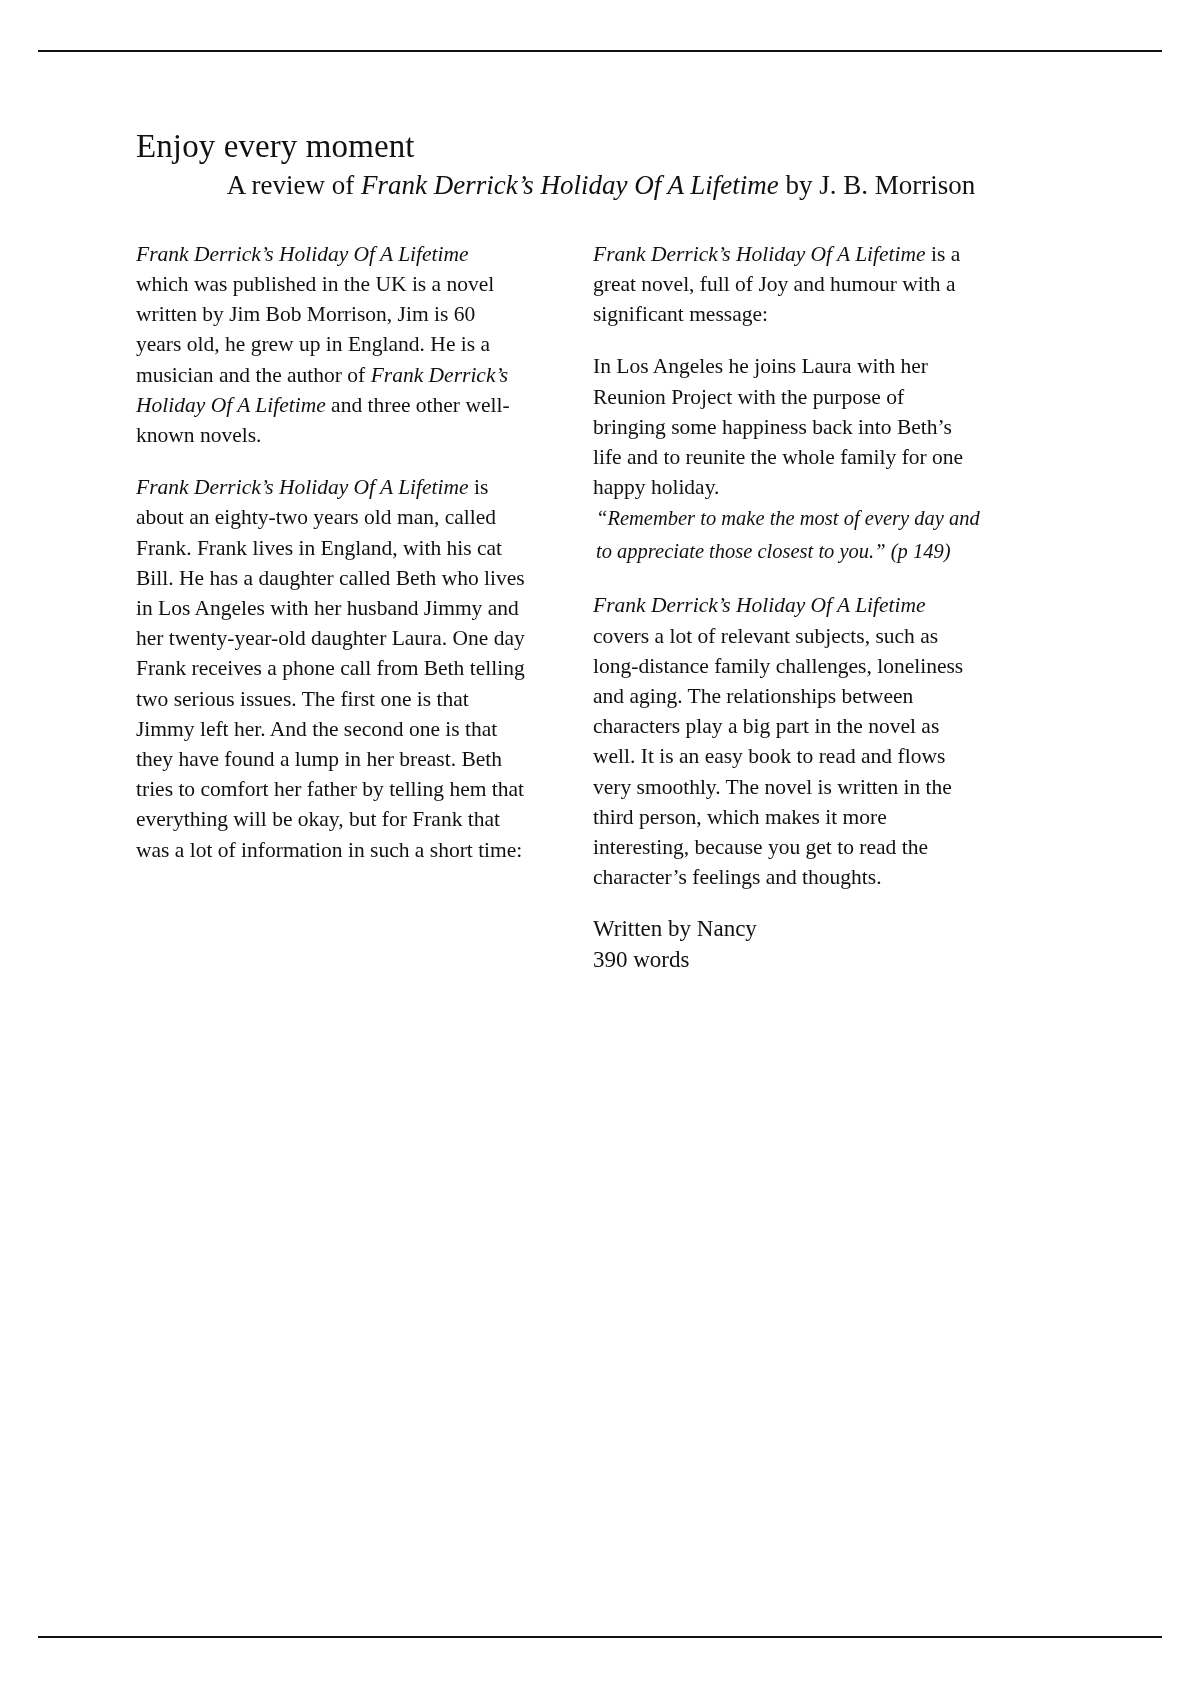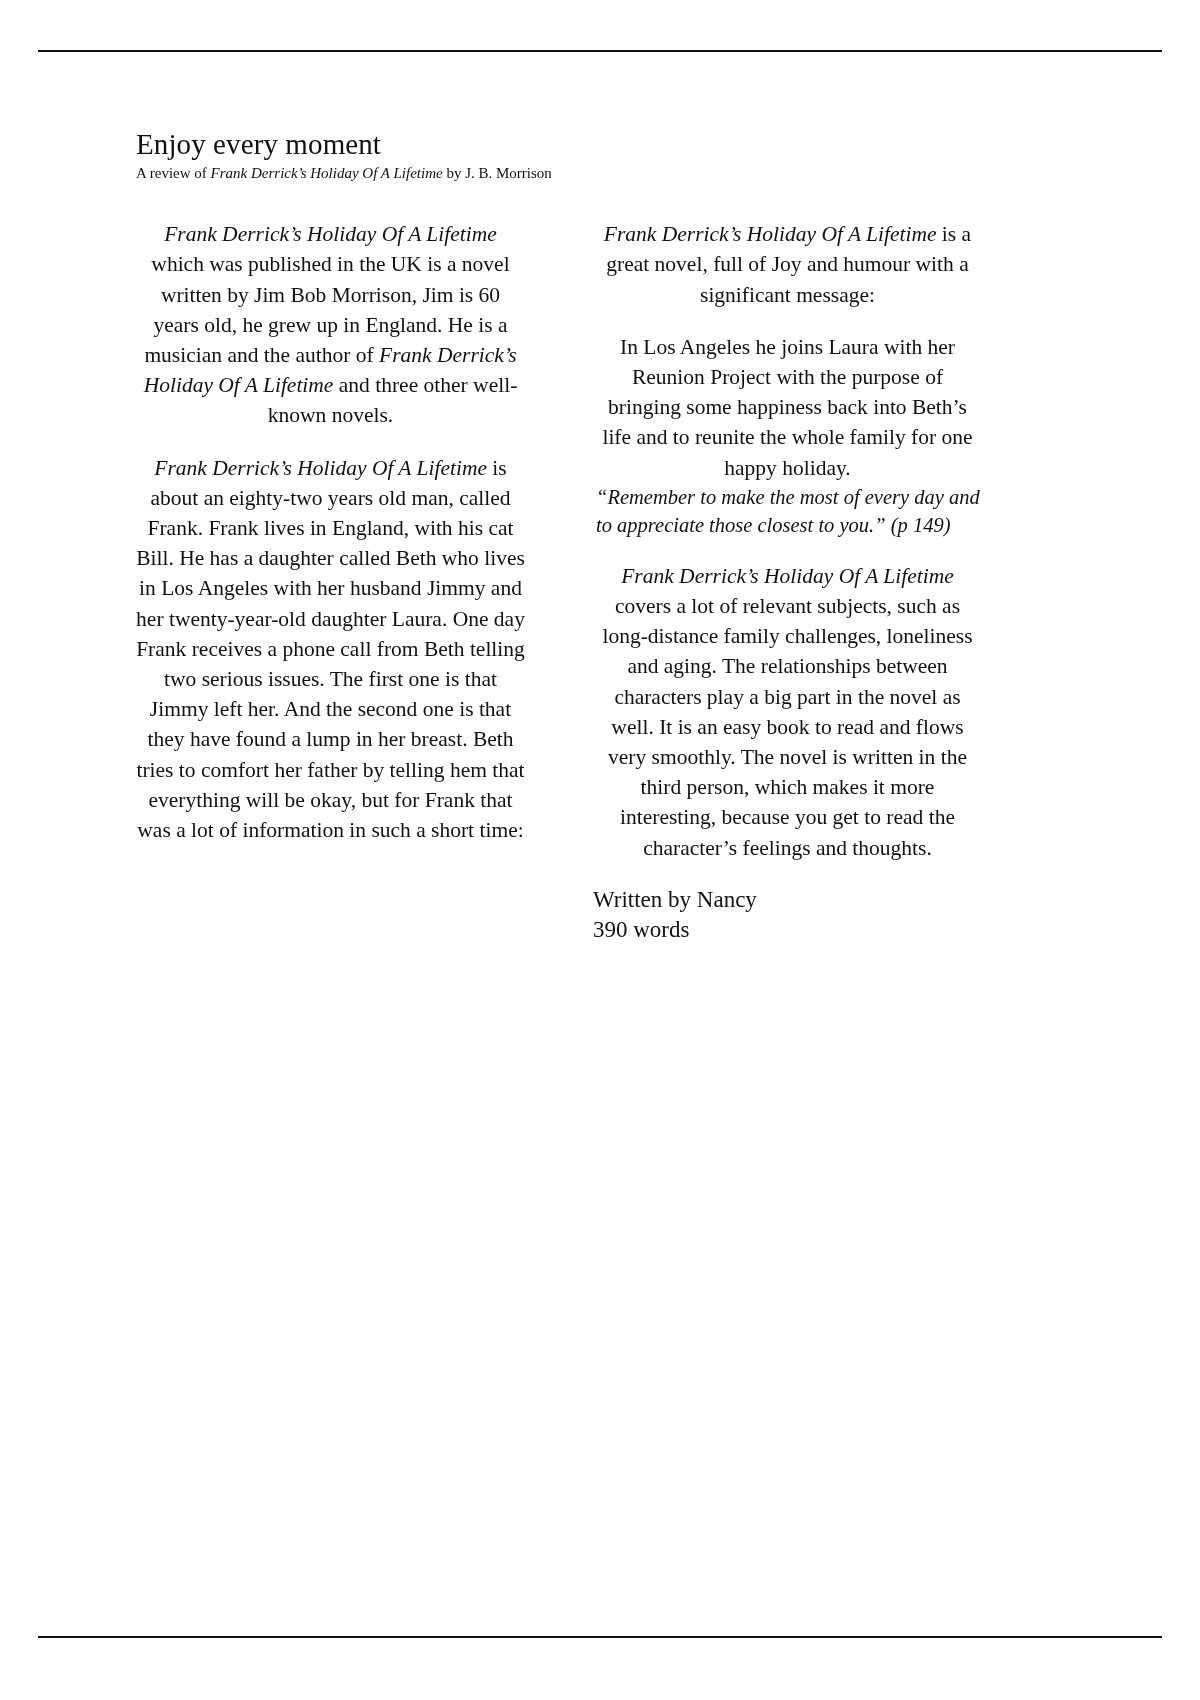--- a/index.html
+++ b/index.html
@@ -33,57 +33,58 @@
   .rule-bottom { top: 1636px; }
 
   .content {
     position: absolute;
     left: 136px;
     top: 128px;
     width: 930px;
   }
 
   .doc-title {
-    font-size: 29px;
+    font-size: 33px;
     line-height: 1.12;
     font-weight: normal;
     margin: 0 0 4px 0;
     letter-spacing: 0.1px;
   }
   .doc-subtitle {
-    font-size: 15px;
+    font-size: 27px;
     line-height: 1.25;
     margin: 0 0 0 0;
     white-space: nowrap;
+    text-align: center;
   }
 
   .columns {
     margin-top: 36px;
     display: flex;
     flex-direction: row;
     align-items: flex-start;
     gap: 68px;
   }
   .col {
     width: 389px;
     flex: 0 0 389px;
   }
   p.para {
     font-size: 21.5px;
     line-height: 30.2px;
     margin: 0 0 22px 0;
-    text-align: center;
+    text-align: left;
     hyphens: none;
   }
   p.para.tight {
     margin-bottom: 0;
   }
   p.quote {
     font-size: 20.5px;
-    line-height: 28px;
+    line-height: 33px;
     margin: 0 0 22px 0;
     font-style: italic;
     padding-left: 3px;
   }
   p.signoff {
     font-size: 23px;
     line-height: 30.2px;
     margin: 0;
   }
   em.title-it {

